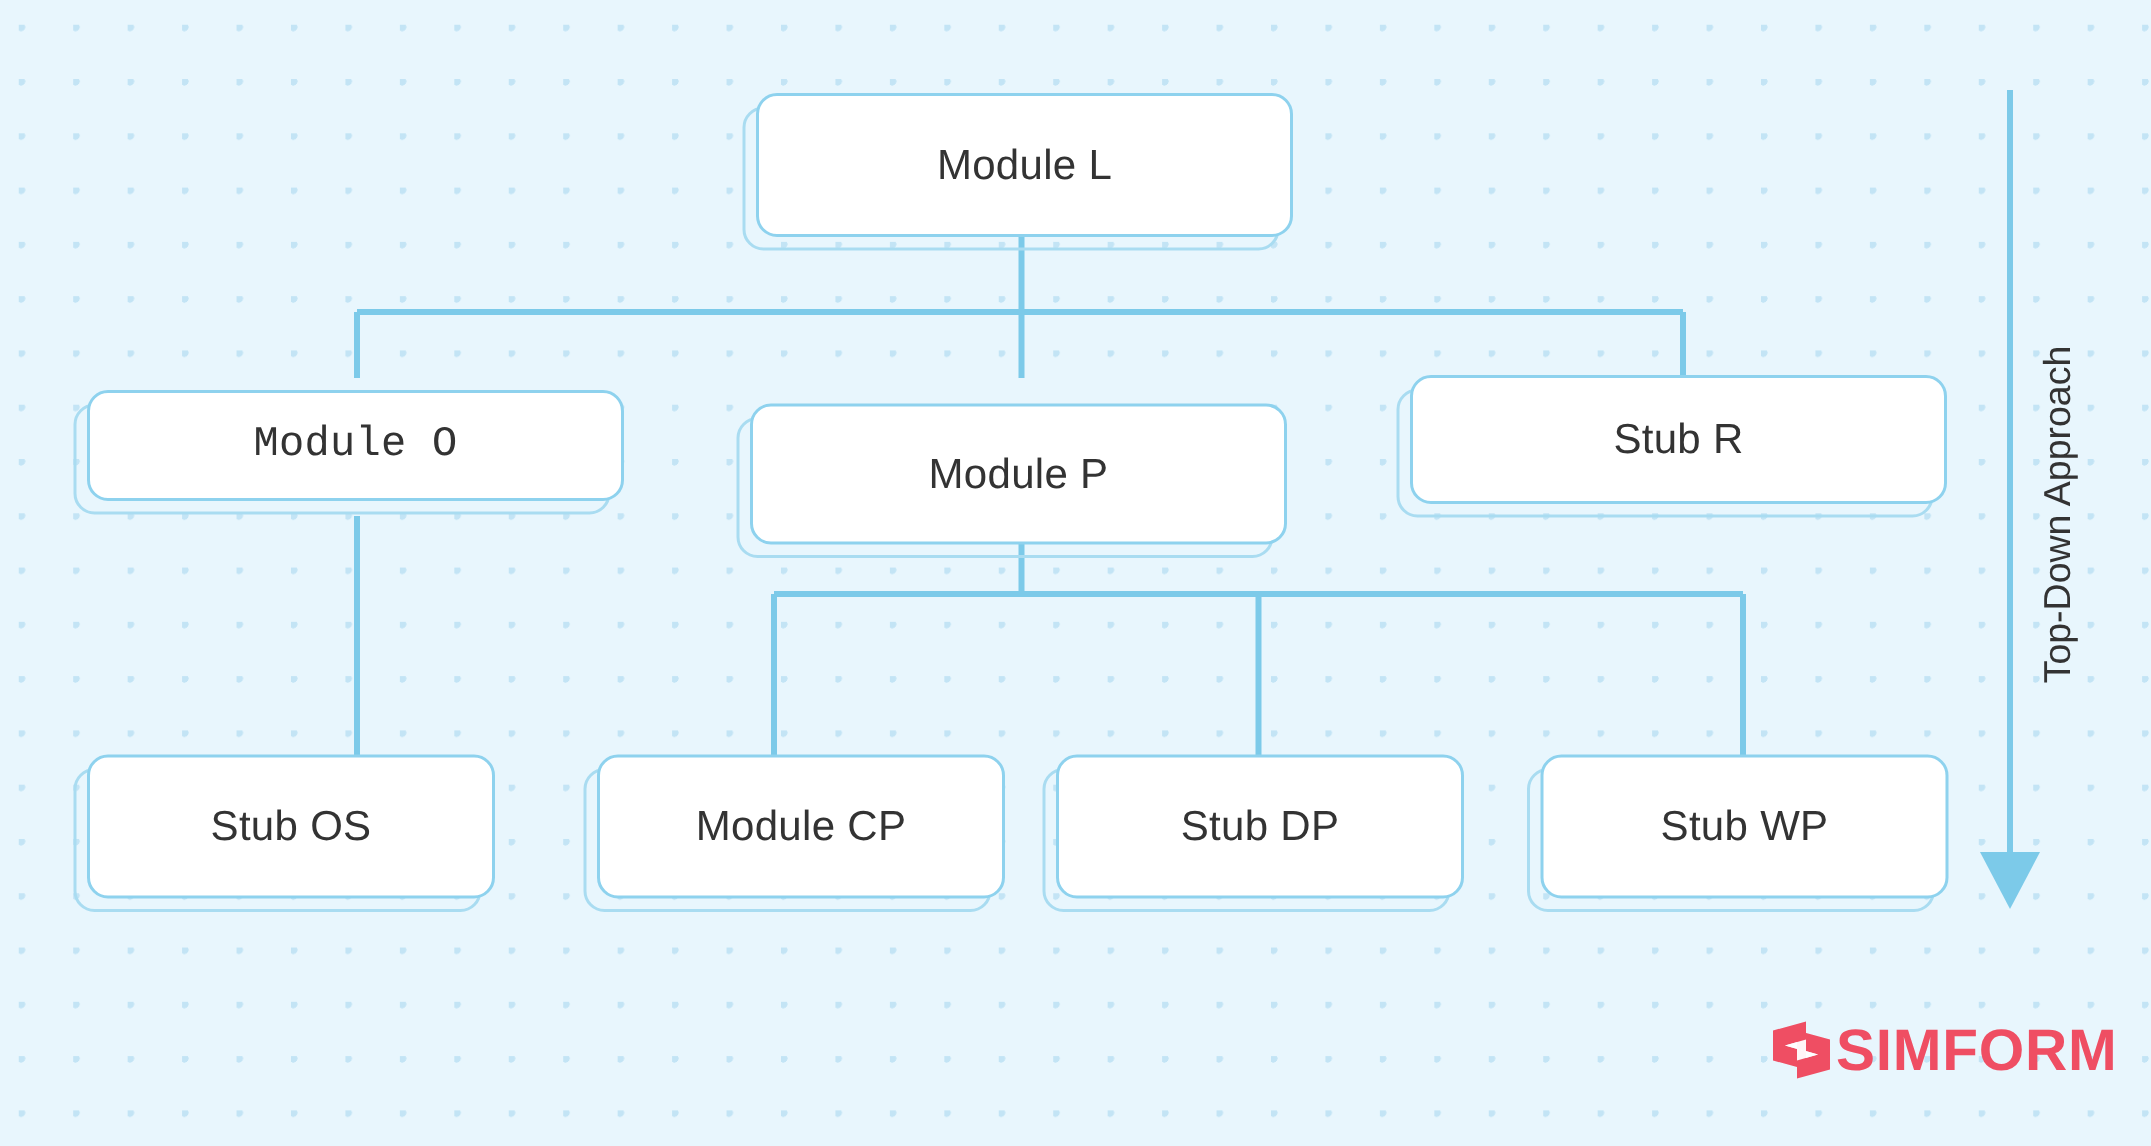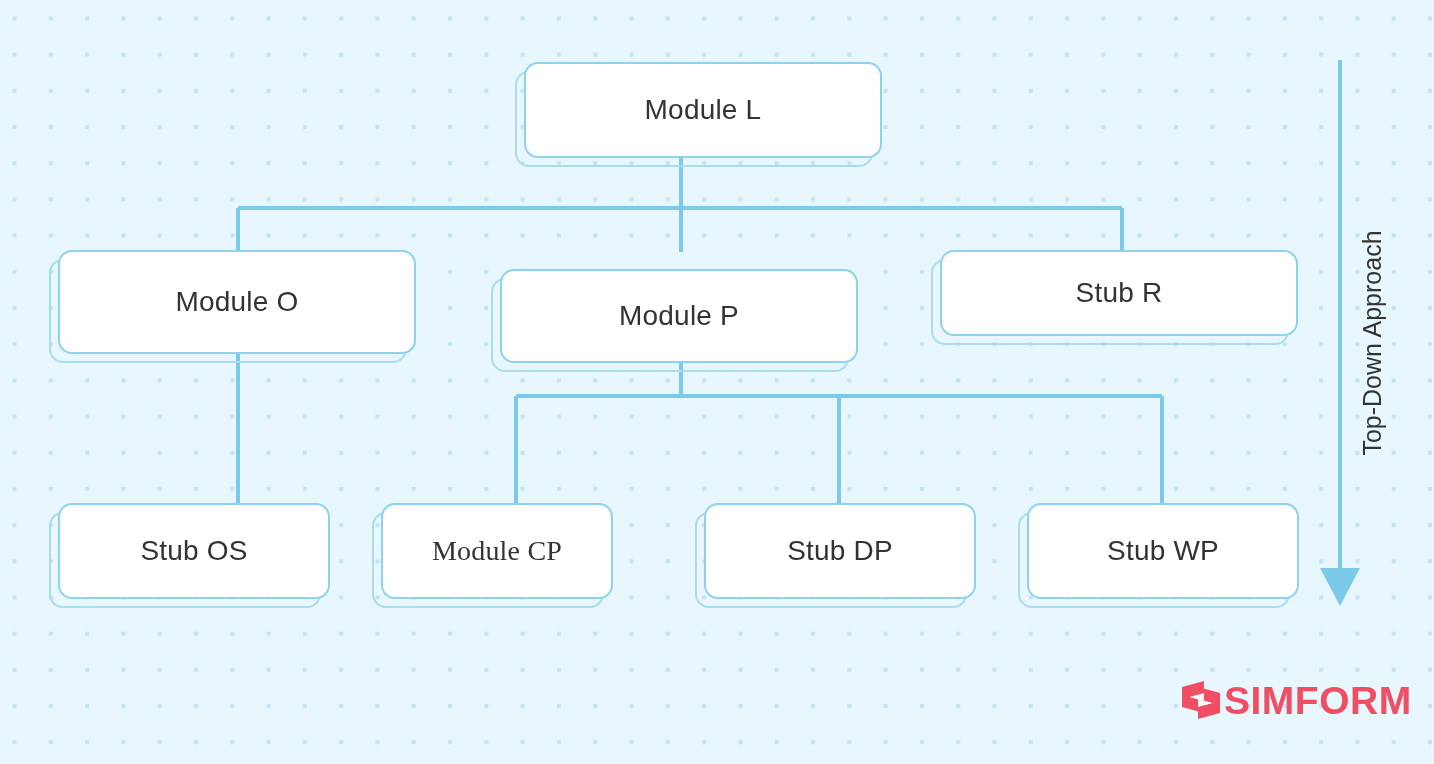--- a/index.html
+++ b/index.html
@@ -142,28 +142,28 @@
       <path d="M 839,396 L 839,505"></path>
       <path d="M 1162,396 L 1162,505"></path>
     </g>
 
     <g>
       <path d="M 1340,60 L 1340,570" stroke="#7ccae9" stroke-width="4" fill="none"></path>
       <polygon points="1320,568 1360,568 1340,606" fill="#7ccae9"></polygon>
     </g>
   </svg>
 
-  <div class="node" id="node-module-l" style="left:524px; top:62px; width:358px; height:96px;padding-left:33px;">
+  <div class="node" id="node-module-l" style="left:504px; top:62px; width:358px; height:96px;padding-left:33px;">
     <div class="shadow-plate"></div>
     <div class="plate">
       <span class="label">Module L</span>
     </div>
   </div>
 
-  <div class="node" id="node-module-o" style="left:58px; top:250px; width:358px; height:104px;">
+  <div class="node" id="node-module-o" style="left:58px; top:260px; width:358px; height:74px;font-family:Liberation Mono, monospace;">
     <div class="shadow-plate"></div>
     <div class="plate">
       <span class="label">Module O</span>
     </div>
   </div>
 
   <div class="node" id="node-module-p" style="left:500px; top:250px; width:358px; height:94px;margin-top:19px;">
     <div class="shadow-plate"></div>
     <div class="plate">
       <span class="label">Module P</span>
@@ -177,21 +177,21 @@
     </div>
   </div>
 
   <div class="node" id="node-stub-os" style="left:58px; top:503px; width:272px; height:96px;">
     <div class="shadow-plate"></div>
     <div class="plate">
       <span class="label">Stub OS</span>
     </div>
   </div>
 
-  <div class="node" id="node-module-cp" style="left:381px; top:503px; width:232px; height:96px;font-family:Liberation Serif, serif;">
+  <div class="node" id="node-module-cp" style="left:398px; top:503px; width:272px; height:96px;">
     <div class="shadow-plate"></div>
     <div class="plate">
       <span class="label">Module CP</span>
     </div>
   </div>
 
   <div class="node" id="node-stub-dp" style="left:704px; top:503px; width:272px; height:96px;">
     <div class="shadow-plate"></div>
     <div class="plate">
       <span class="label">Stub DP</span>

